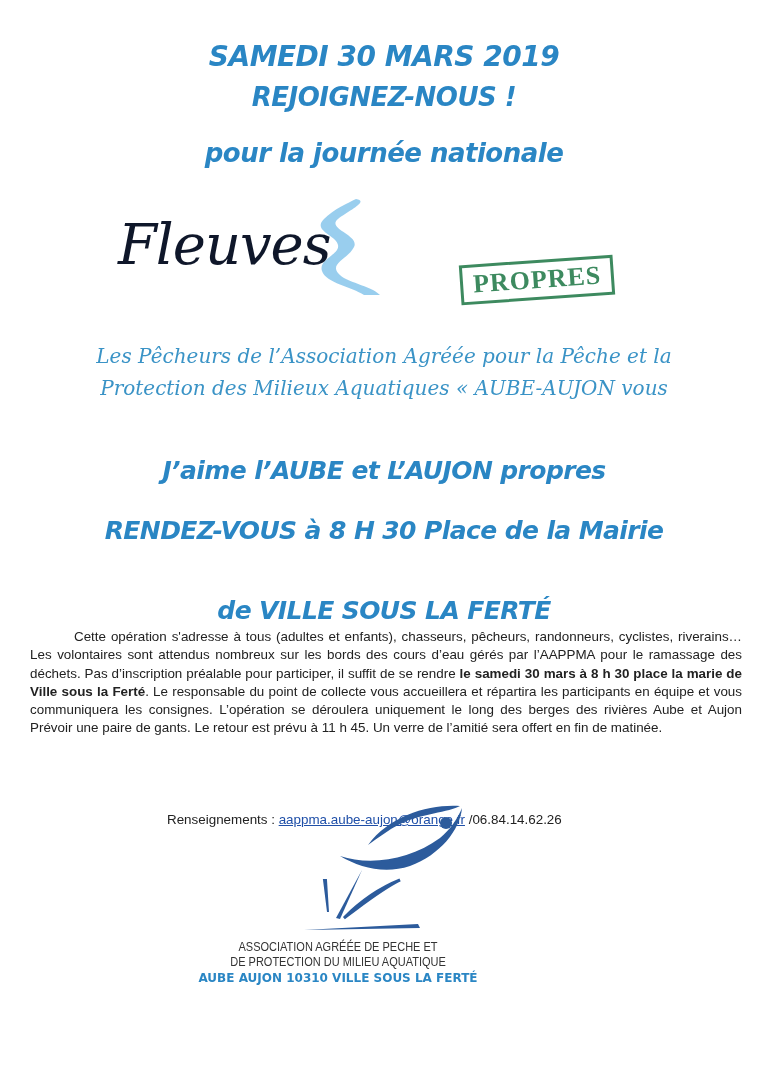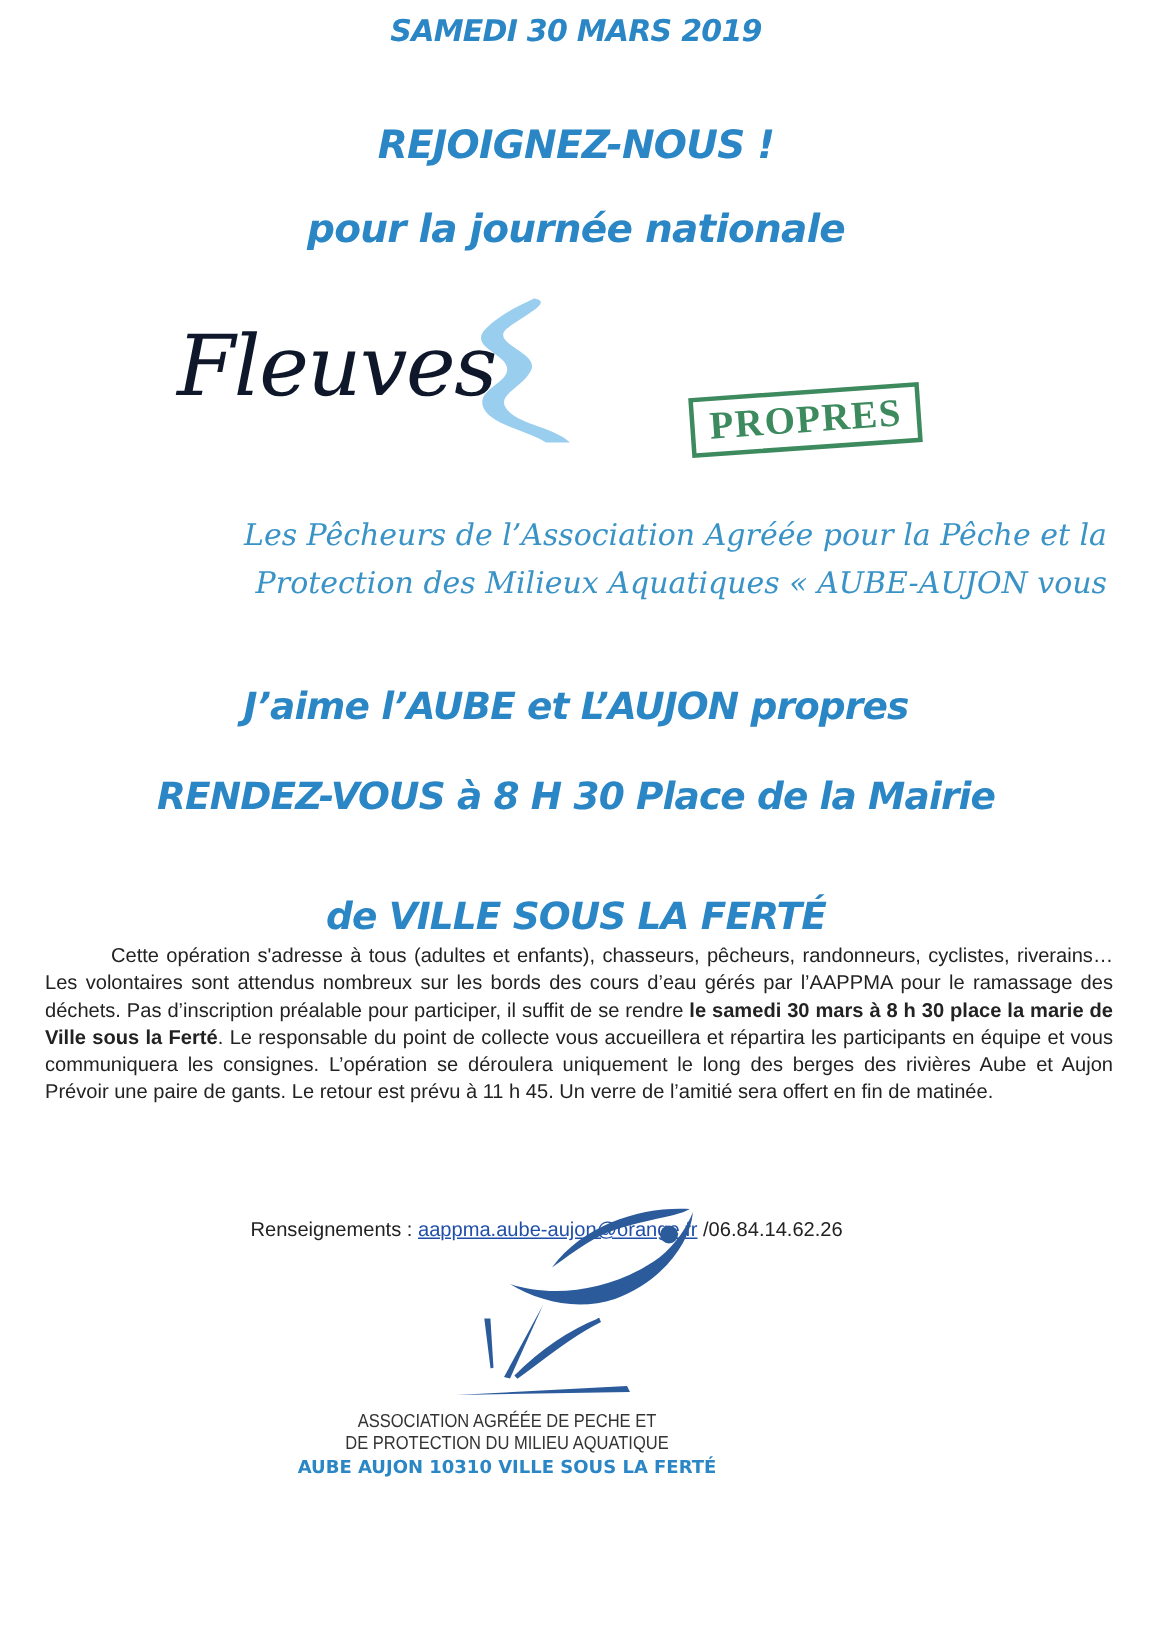--- a/index.html
+++ b/index.html
@@ -18,21 +18,21 @@
       position: absolute;
       left: 0;
       width: 768px;
       text-align: center;
       color: #2a86c4;
       font-family: "DejaVu Sans", sans-serif;
       font-weight: bold;
       font-style: italic;
       letter-spacing: -0.5px;
     }
-    #h-date { top: 8px; font-size: 20px; }
+    #h-date { top: 40px; font-size: 28px; }
     #h-join { top: 82px; font-size: 26px; }
     #h-national { top: 138px; font-size: 26px; }
 
     .logo {
       position: absolute;
       left: 108px;
       top: 192px;
       width: 520px;
       height: 125px;
     }
@@ -67,21 +67,21 @@
       letter-spacing: 1px;
       transform: rotate(-4deg);
       background: rgba(255,255,255,0.7);
     }
 
     .intro {
       position: absolute;
       left: 30px;
       width: 708px;
       top: 340px;
-      text-align: right;
+      text-align: center;
       color: #3a93c6;
       font-family: "DejaVu Serif", serif;
       font-style: italic;
       font-size: 20px;
       line-height: 32px;
     }
 
     .big {
       position: absolute;
       left: 0;

